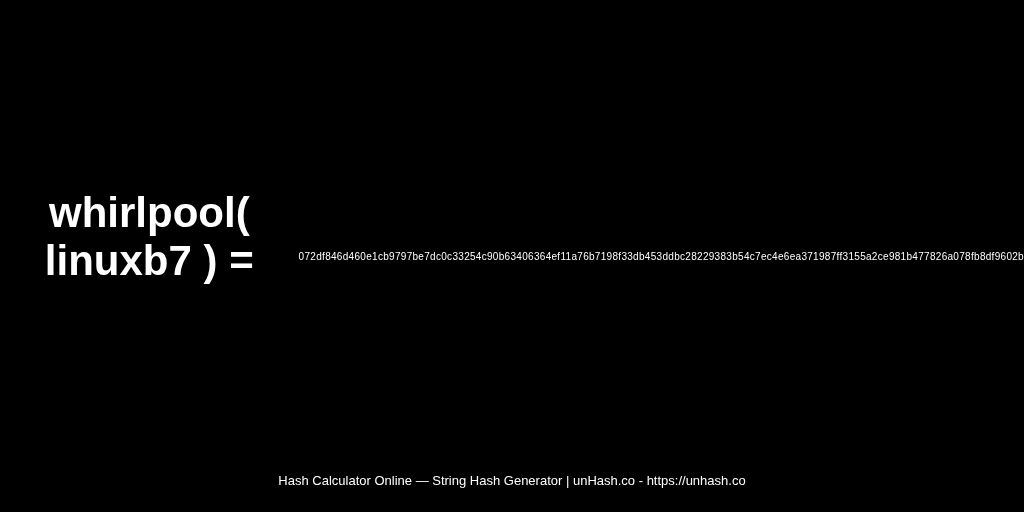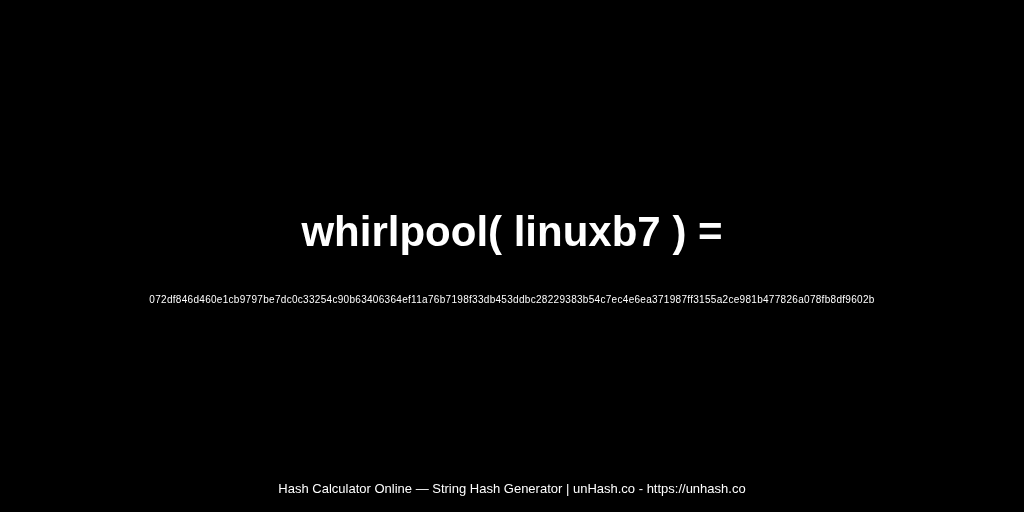--- a/index.html
+++ b/index.html
@@ -14,21 +14,21 @@
       display: flex;
       flex-direction: column;
       justify-content: center;
       align-items: center;
       font-family: Arial, Helvetica, sans-serif;
       position: relative;
       overflow: hidden;
     }
     .main-content {
       display: flex;
-      flex-direction: column;
+      flex-direction: row;
       align-items: center;
       justify-content: center;
       width: 100%;
       flex: 1;
     }
     .hash-expression {
       color: #ffffff;
       font-size: 42px;
       font-weight: bold;
       text-align: center;
@@ -36,21 +36,21 @@
     }
     .hash-output {
       color: #ffffff;
       font-size: 10px;
       text-align: center;
       letter-spacing: 0.3px;
       font-family: Arial, Helvetica, sans-serif;
     }
     .footer {
       position: absolute;
-      bottom: 16px;
+      bottom: 24px;
       width: 100%;
       text-align: center;
       color: #ffffff;
       font-size: 13px;
     }
   </style>
 </head>
 <body>
 
 <div class="main-content">

